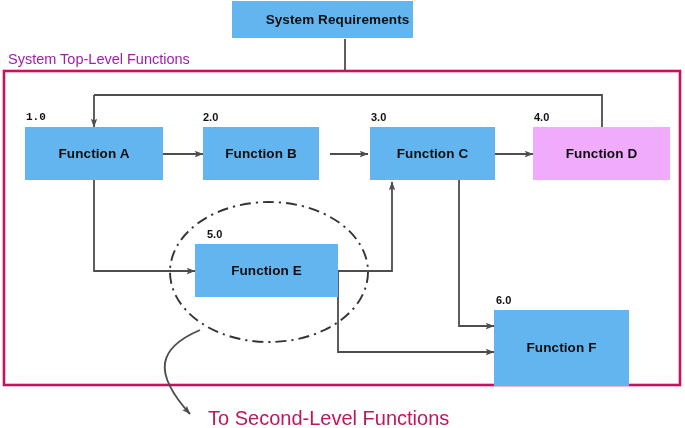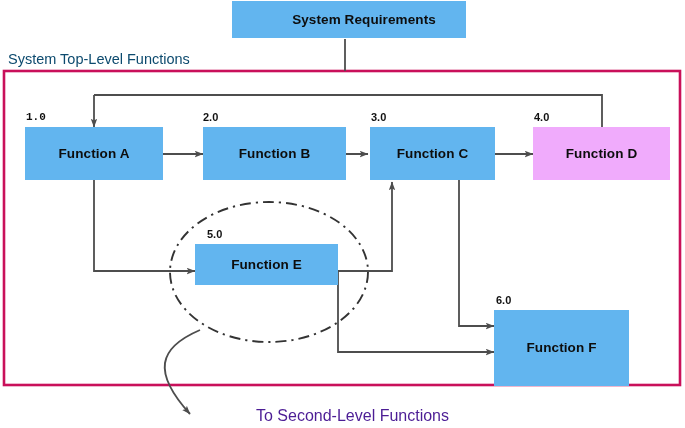--- a/index.html
+++ b/index.html
@@ -39,30 +39,29 @@
   .node-num {
     position: absolute;
     font-weight: bold;
     font-size: 11px;
     color: #111111;
     line-height: 1;
     white-space: nowrap;
   }
   .plain-label {
     position: absolute;
-    font-size: 16px;
-    color: #4c1d95;
+    font-size: 20px;
+    color: #be185d;
     line-height: 1;
     white-space: nowrap;
-    margin-left: 48px;
   }
   .boundary-label {
     position: absolute;
     font-size: 14.5px;
-    color: #0c4a6e;
+    color: #a21caf;
     line-height: 1;
     white-space: nowrap;
   }
 </style>
 </head>
 <body>
 
 <div id="canvas">
 
   <svg id="diagram-svg" viewBox="0 0 685 428">
@@ -93,35 +92,35 @@
 
     <path d="M459,180 L459,326 L494,326" fill="none" stroke="#4d4d4d" stroke-width="1.8" marker-end="url(#arrow)"></path>
 
     <path d="M338,271 L338,352 L494,352" fill="none" stroke="#4d4d4d" stroke-width="1.8" marker-end="url(#arrow)"></path>
 
     <path d="M200,330 C158,348 152,372 190,414" fill="none" stroke="#4d4d4d" stroke-width="1.9" marker-end="url(#arrow)"></path>
   </svg>
 
   <div class="boundary-label" style="left:8px; top:52px;">System Top-Level Functions</div>
 
-  <div class="node-box" style="left:232px; top:1px; width:234px; height:37px; background:#62b5ef;padding-left:30px;">System Requirements</div>
+  <div class="node-box" style="left:232px; top:1px; width:181px; height:37px; background:#62b5ef;padding-left:30px;">System Requirements</div>
 
   <div class="node-num" style="left:26px; top:112px;font-family:Liberation Mono, monospace;">1.0</div>
   <div class="node-box" style="left:25px; top:127px; width:138px; height:53px; background:#62b5ef;text-align:right;">Function A</div>
 
   <div class="node-num" style="left:203px; top:112px;">2.0</div>
-  <div class="node-box" style="left:203px; top:127px; width:143px; height:53px; background:#62b5ef;">Function B</div>
+  <div class="node-box" style="left:203px; top:127px; width:116px; height:53px; background:#62b5ef;">Function B</div>
 
   <div class="node-num" style="left:371px; top:112px;">3.0</div>
   <div class="node-box" style="left:370px; top:127px; width:125px; height:53px; background:#62b5ef;">Function C</div>
 
   <div class="node-num" style="left:534px; top:112px;text-align:center;">4.0</div>
   <div class="node-box" style="left:533px; top:127px; width:137px; height:53px; background:#f0abfc;">Function D</div>
 
   <div class="node-num" style="left:207px; top:229px;">5.0</div>
-  <div class="node-box" style="left:195px; top:244px; width:143px; height:41px; background:#62b5ef;">Function E</div>
+  <div class="node-box" style="left:195px; top:244px; width:143px; height:53px; background:#62b5ef;">Function E</div>
 
   <div class="node-num" style="left:496px; top:295px;">6.0</div>
   <div class="node-box" style="left:494px; top:310px; width:135px; height:76px; background:#62b5ef;text-align:right;">Function F</div>
 
   <div class="plain-label" style="left:208px; top:408px;">To Second-Level Functions</div>
 
 </div>
 
 </body></html>

